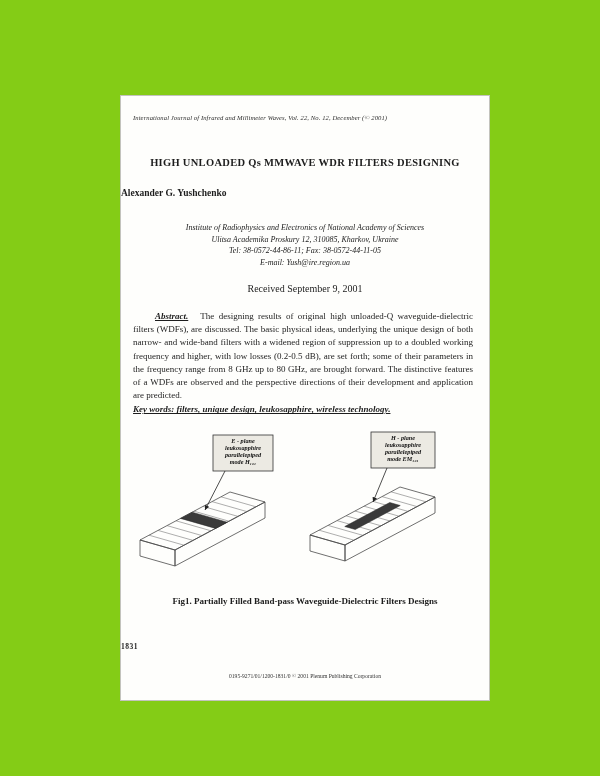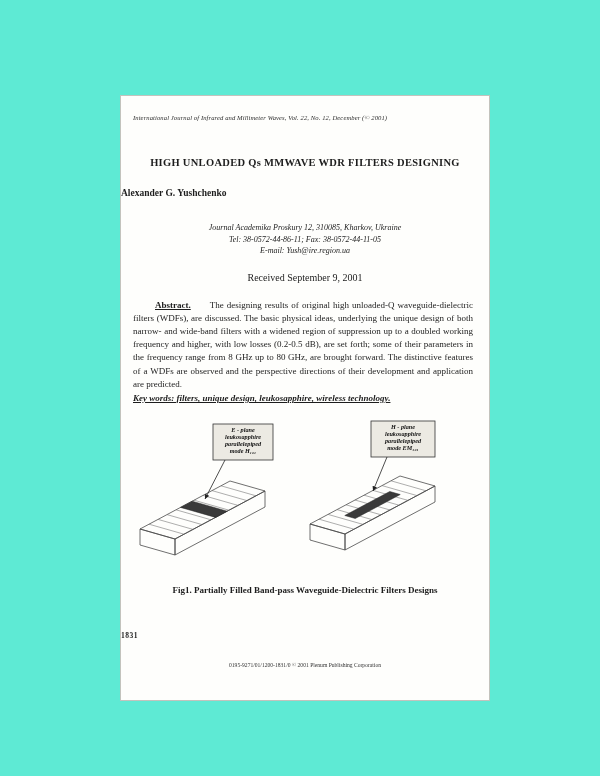--- a/index.html
+++ b/index.html
@@ -1,32 +1,32 @@
 <!DOCTYPE html>
 <html><head>
 <meta charset="utf-8">
 <style>
   html,body{margin:0;padding:0;}
   body{width:600px;height:776px;background:#ffffff;overflow:hidden;
        font-family:"Liberation Serif", serif;color:#1d1d1d;}
-  .canvas{position:relative;width:600px;height:776px;background:#5eead4;}
+  .canvas{position:relative;width:600px;height:776px;background:#84cc16;}
   .page{position:absolute;left:120px;top:95px;width:370px;height:606px;
         background:#fefefc;border:1px solid #c3c3bd;box-sizing:border-box;}
   .journal-header{margin:18px 0 0 12px;font-size:6.6px;font-style:italic;color:#2c2c2c;
                   letter-spacing:0.1px;}
   .title{margin:36px 6px 0 6px;text-align:center;font-size:10.5px;font-weight:bold;
          letter-spacing:0.3px;}
   .author{margin-top:20px;text-align:left;font-size:9.5px;font-weight:bold;}
   .affiliation{margin-top:24px;text-align:center;font-style:italic;font-size:8px;
                line-height:11.5px;color:#222;}
   .received{margin-top:15px;text-align:center;font-size:10px;}
   .abstract{margin:16px 16px 0 12px;font-size:9px;line-height:13.2px;text-align:justify;
             text-indent:22px;}
-  .abstract-label{font-weight:bold;text-decoration:underline;
-                  margin-right:19px;}
+  .abstract-label{font-weight:bold;font-style:italic;text-decoration:underline;
+                  margin-right:12px;}
   .keywords{margin:1px 16px 0 12px;font-size:9px;font-weight:bold;font-style:italic;
             text-decoration:underline;line-height:13px;}
   .figure{display:block;margin:14px auto 0 auto;}
   .fig-label-text{font-size:6.2px;font-style:italic;font-weight:bold;
                   font-family:"Liberation Serif", serif;fill:#111;}
   .caption{margin-top:6px;text-align:center;font-size:9px;
            font-weight:bold;}
   .page-number{margin-top:36px;text-align:left;font-size:7.5px;font-weight:bold;
                letter-spacing:0.5px;}
   .footer{margin-top:22px;text-align:center;font-size:5.6px;color:#333;}
@@ -42,21 +42,22 @@
 <div class="canvas">
   <div class="page">
 
     <div class="journal-header">International Journal of Infrared and Millimeter Waves, Vol. 22, No. 12, December (© 2001)</div>
 
     <div class="title">HIGH UNLOADED Qs MMWAVE WDR FILTERS DESIGNING</div>
 
     <div class="author">Alexander G. Yushchenko</div>
 
     <div class="affiliation">
-      <div>Journal Academika Proskury 12, 310085, Kharkov, Ukraine</div>
+      <div>Institute of Radiophysics and Electronics of National Academy of Sciences</div>
+      <div>Ulitsa Academika Proskury 12, 310085, Kharkov, Ukraine</div>
       <div>Tel: 38-0572-44-86-11; Fax: 38-0572-44-11-05</div>
       <div>E-mail: Yush@ire.region.ua</div>
     </div>
 
     <div class="received">Received September 9, 2001</div>
 
     <p class="abstract"><span class="abstract-label">Abstract.</span><span>The designing results of original high unloaded-Q waveguide-dielectric filters (WDFs), are discussed. The basic physical ideas, underlying the unique design of both narrow- and wide-band filters with a widened region of suppression up to a doubled working frequency and higher, with low losses (0.2-0.5 dB), are set forth; some of their parameters in the frequency range from 8 GHz up to 80 GHz, are brought forward. The distinctive features of a WDFs are observed and the perspective directions of their development and application are predicted.</span></p>
 
     <div class="keywords">Key words: filters, unique design, leukosapphire,  wireless technology.</div>
 

